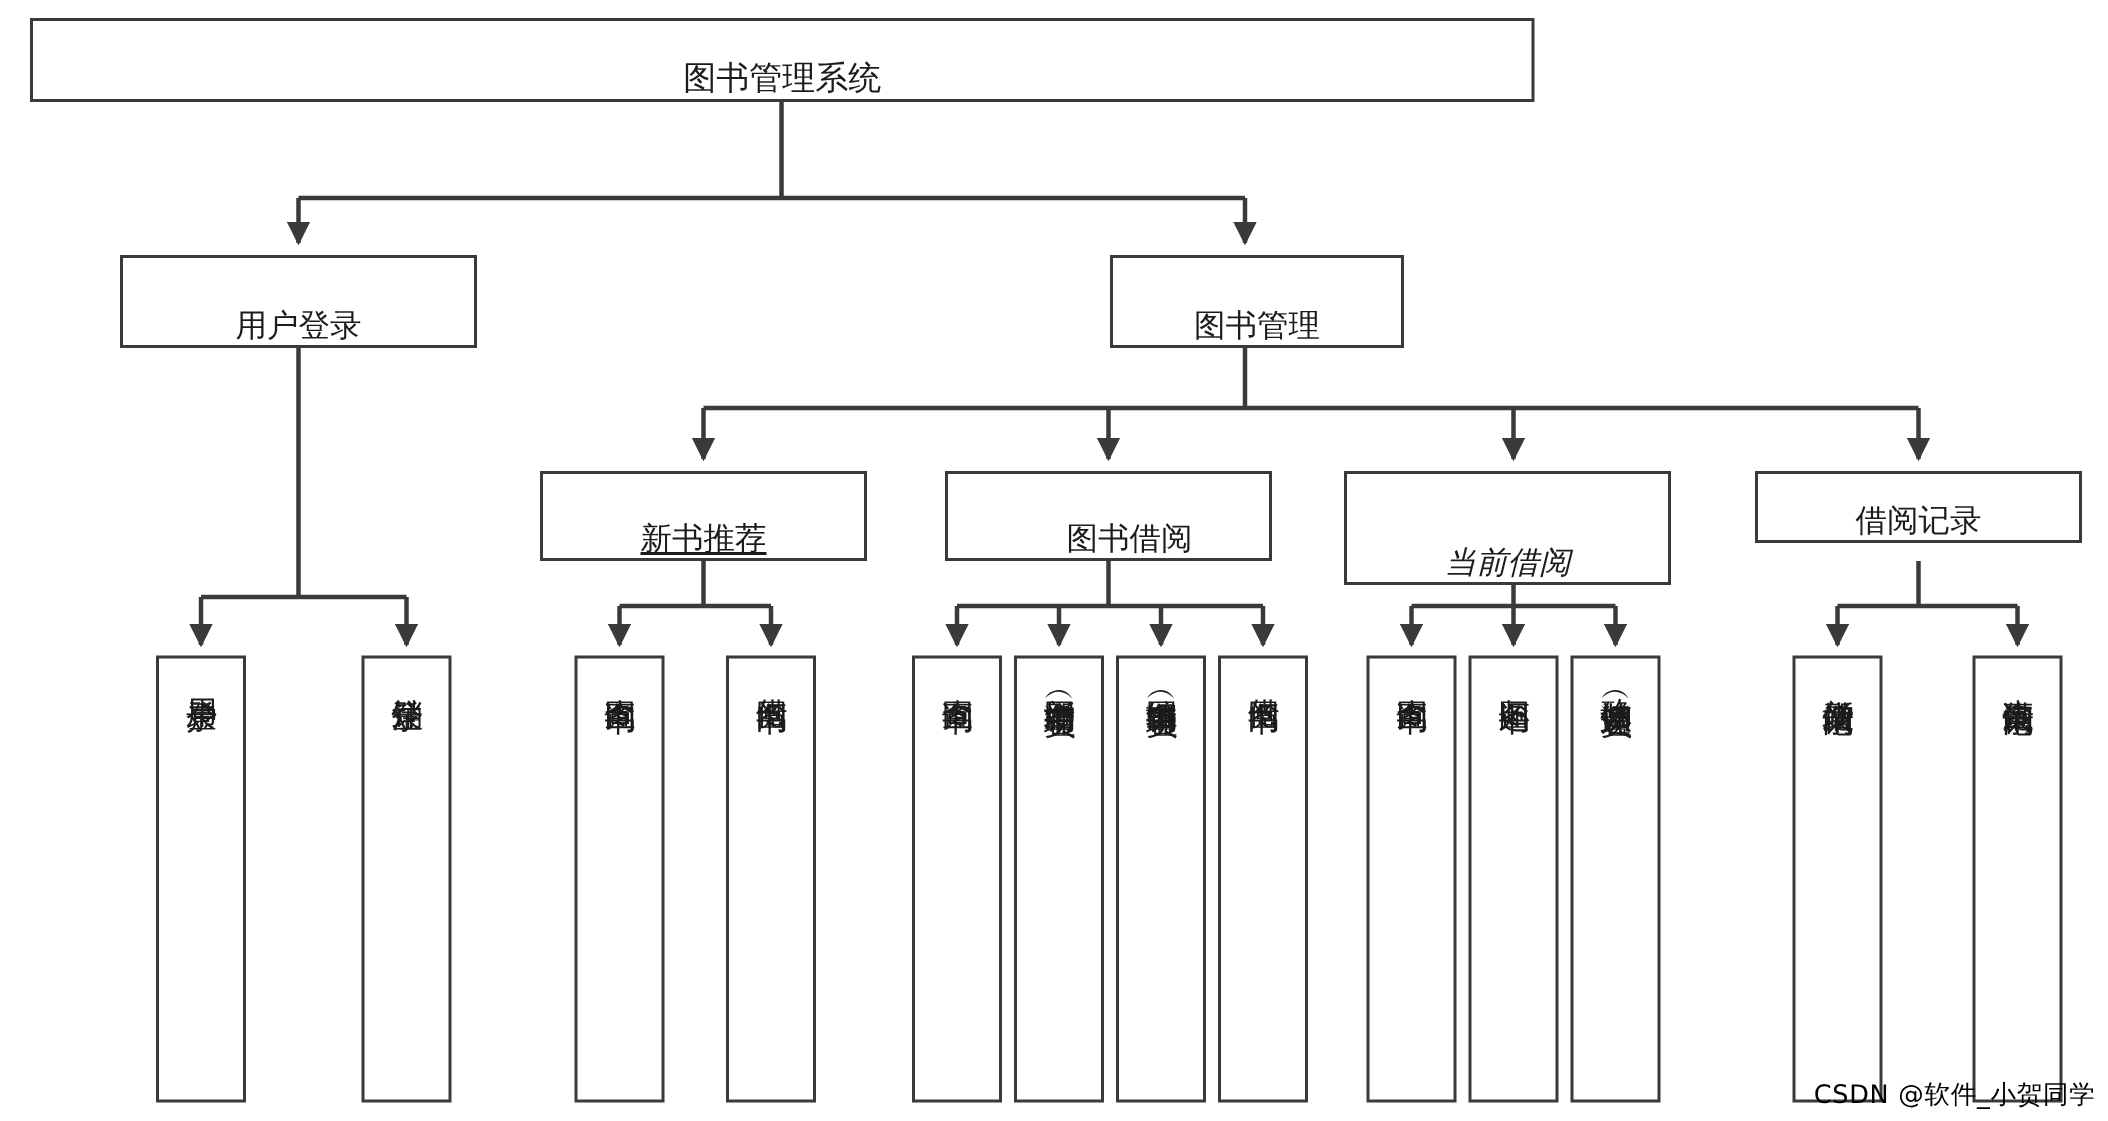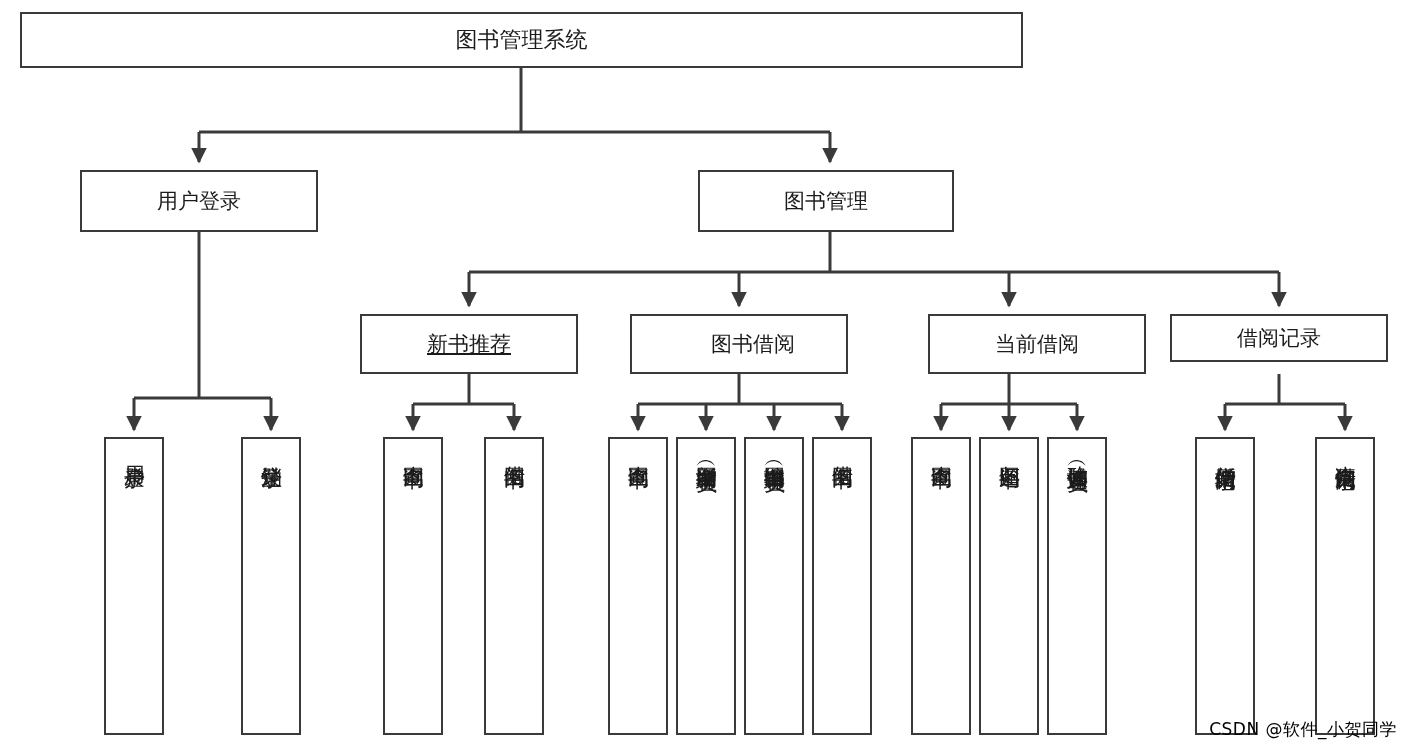--- a/index.html
+++ b/index.html
@@ -26,21 +26,21 @@
     width: 1405px;
     height: 747px;
     pointer-events: none;
   }
   .node {
     position: absolute;
     box-sizing: border-box;
     background: #ffffff;
     border: 2px solid #3a3a3a;
     display: flex;
-    align-items: center;
+    align-items: flex-end;
     justify-content: center;
     color: #1b1b1b;
   }
   .node .node-label {
     display: block;
     text-align: center;
     line-height: 1.18;
     white-space: nowrap;
   }
   .node.horizontal .node-label {
@@ -126,31 +126,31 @@
     </g>
   </svg>
 
   <div class="node root horizontal" style="left:20px; top:12px; width:1003px; height:56px;">
     <span class="node-label">图书管理系统</span>
   </div>
 
   <div class="node horizontal" style="left:80px; top:170px; width:238px; height:62px;">
     <span class="node-label">用户登录</span>
   </div>
-  <div class="node horizontal" style="left:698px; top:170px; width:256px; height:62px;">
+  <div class="node horizontal" style="left:740px; top:170px; width:196px; height:62px;">
     <span class="node-label">图书管理</span>
   </div>
 
   <div class="node horizontal" style="left:360px; top:314px; width:218px; height:60px;text-decoration:underline;">
     <span class="node-label">新书推荐</span>
   </div>
   <div class="node horizontal" style="left:630px; top:314px; width:218px; height:60px;padding-left:28px;">
     <span class="node-label">图书借阅</span>
   </div>
-  <div class="node horizontal" style="left:928px; top:314px; width:218px; height:60px;">
+  <div class="node horizontal" style="left:896px; top:314px; width:218px; height:76px;font-style:italic;">
     <span class="node-label">当前借阅</span>
   </div>
   <div class="node horizontal" style="left:1170px; top:314px; width:218px; height:48px;">
     <span class="node-label">借阅记录</span>
   </div>
 
   <div class="node vertical" style="left:104px; top:437px; width:60px; height:298px;">
     <span class="node-label">用户登录</span>
   </div>
   <div class="node vertical" style="left:241px; top:437px; width:60px; height:298px;">

